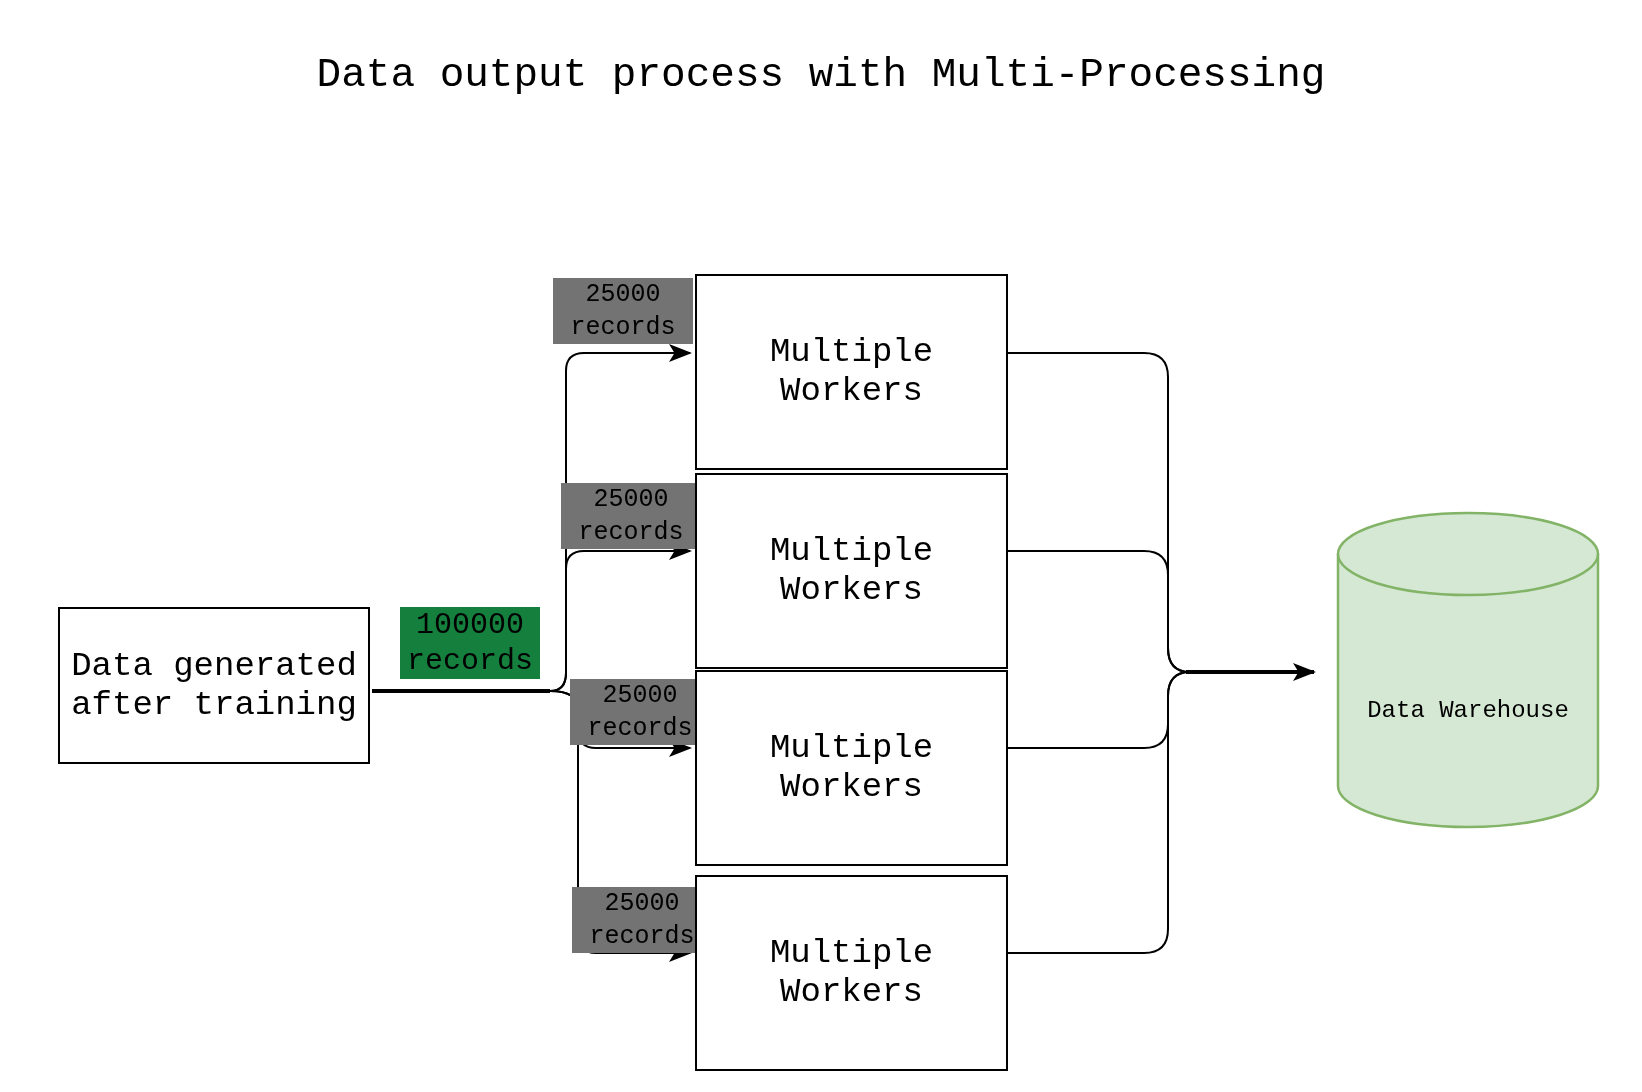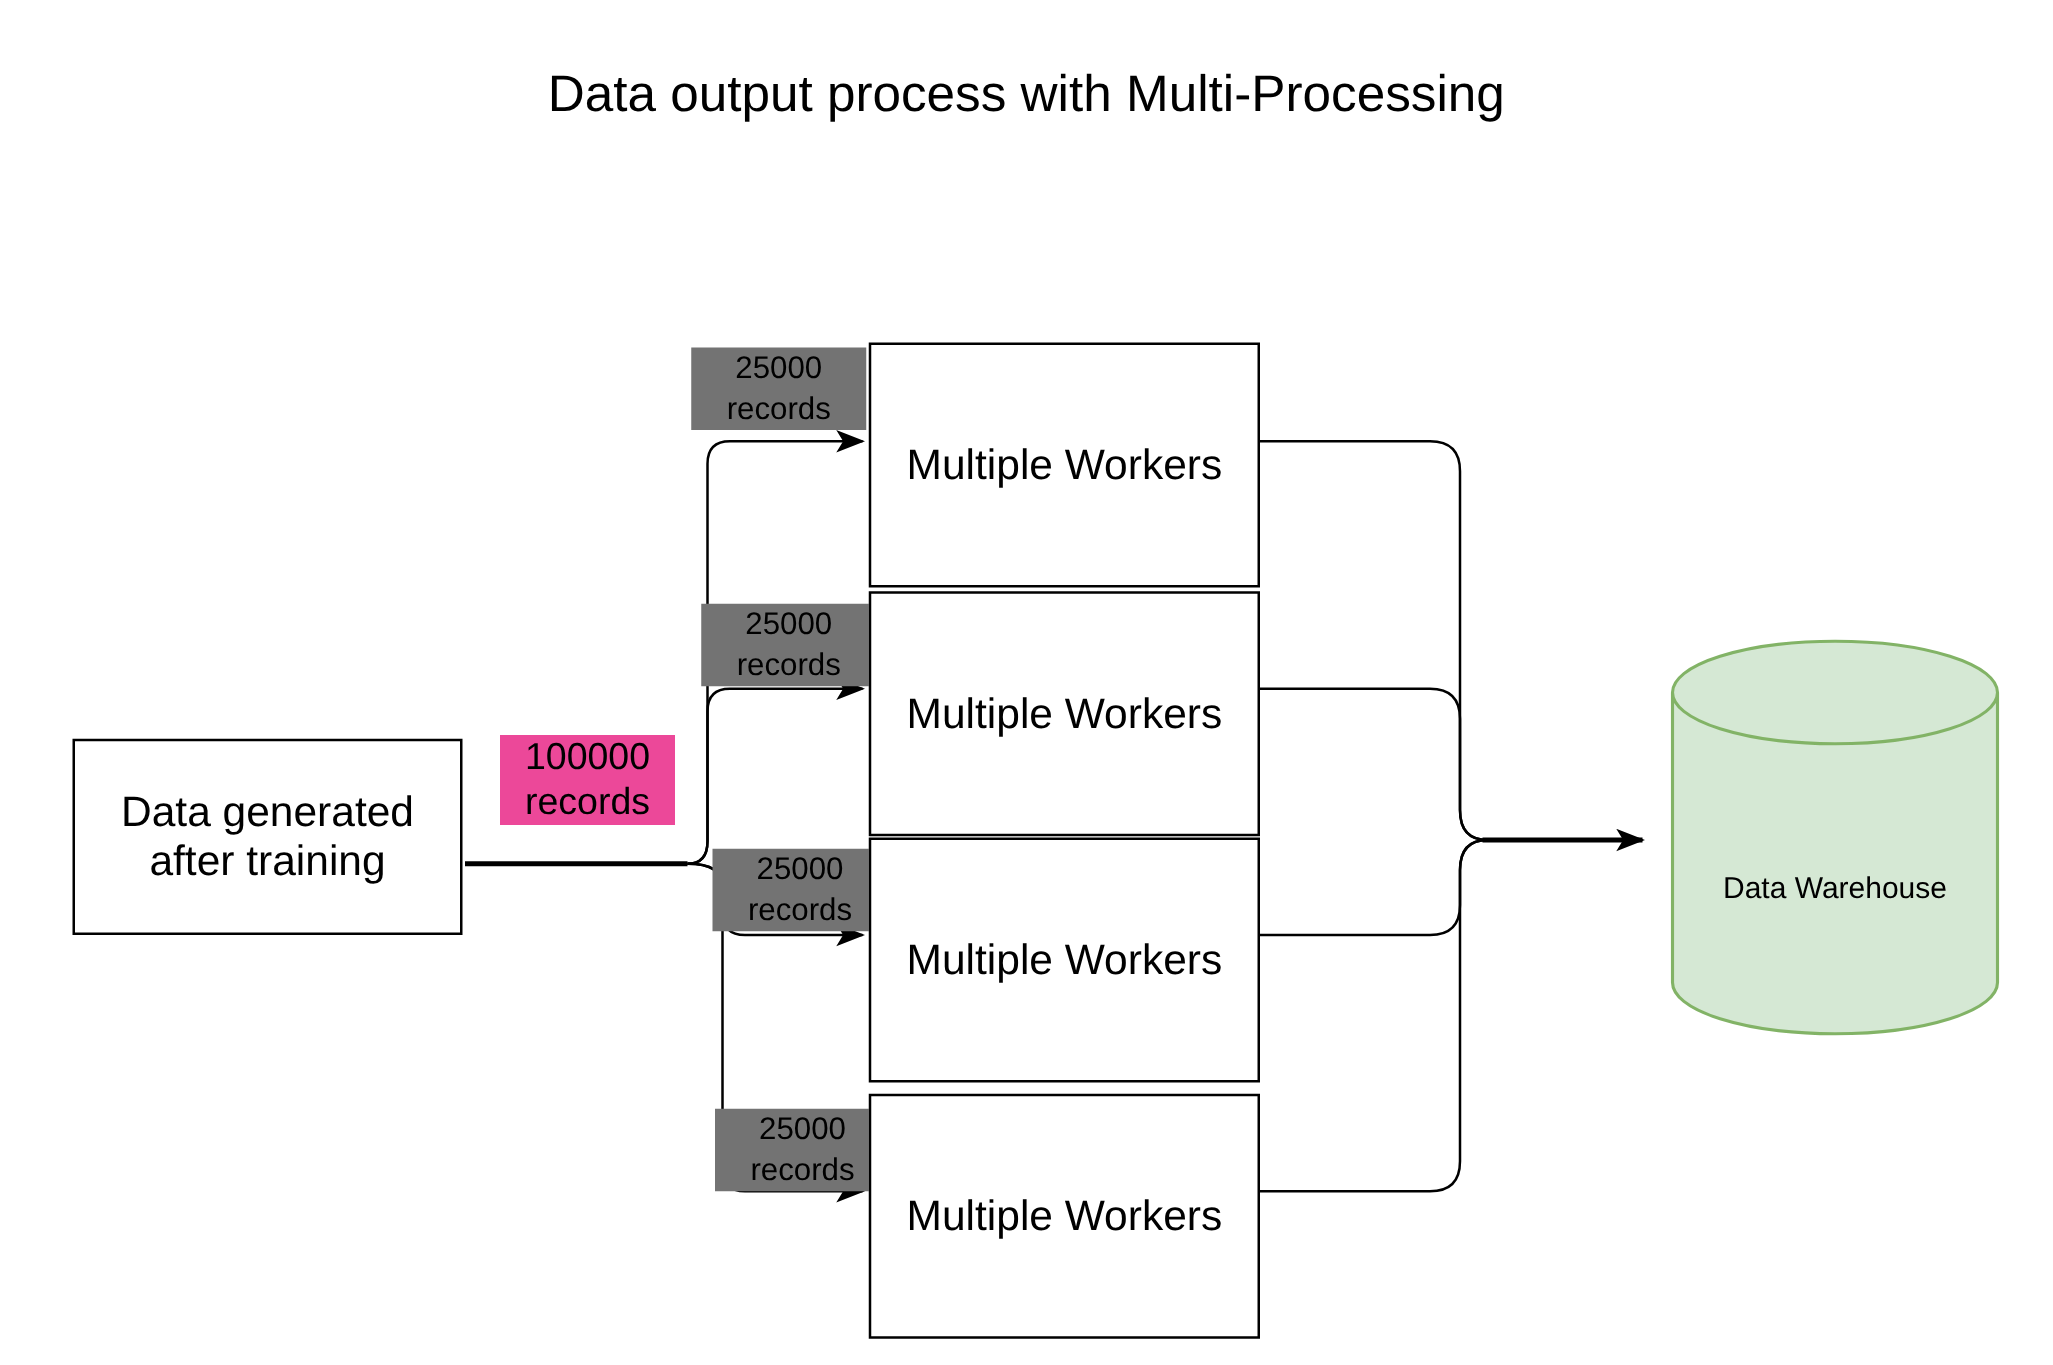--- a/index.html
+++ b/index.html
@@ -1,21 +1,21 @@
 <!DOCTYPE html>
 <html><head>
 <meta charset="utf-8">
 <style>
   html, body { margin: 0; padding: 0; background: #ffffff; }
   #canvas {
     position: relative;
     width: 1642px;
     height: 1092px;
     background: #ffffff;
-    font-family: Liberation Sans, sans-serif;
+    font-family: Liberation Mono, monospace;
     color: #000000;
     overflow: hidden;
   }
   #edges-layer { position: absolute; left: 0; top: 0; }
   .edge { fill: none; stroke: #000000; stroke-width: 2; }
   .edge-thick { fill: none; stroke: #000000; stroke-width: 4; }
   .warehouse-shape { stroke: #82b366; stroke-width: 2.5; }
   .diagram-title {
     position: absolute;
     left: 0; top: 52px;
@@ -30,42 +30,42 @@
     box-sizing: border-box;
     border: 2px solid #000000;
     background: #ffffff;
     display: flex;
     align-items: center;
     justify-content: center;
     text-align: center;
     font-size: 34px;
     line-height: 39px;
   }
-  .source-box { left: 58px; top: 591px; width: 312px; height: 157px; }
+  .source-box { left: 58px; top: 607px; width: 312px; height: 157px; }
   .worker-box { left: 695px; width: 313px; height: 196px; }
   .worker-1 { top: 274px; }
   .worker-2 { top: 473px; }
   .worker-3 { top: 670px; }
   .worker-4 { top: 875px; }
   .edge-label {
     position: absolute;
     width: 140px;
     text-align: center;
     font-size: 25px;
     line-height: 33px;
     background: #737373;
   }
   .trunk-label {
     position: absolute;
-    left: 400px; top: 588px;
+    left: 400px; top: 607px;
     width: 140px;
     text-align: center;
     font-size: 30px;
     line-height: 36px;
-    background: #ec4899;
+    background: #15803d;
   }
   .edge-label-1 { left: 553px; top: 278px; }
   .edge-label-2 { left: 561px; top: 483px; }
   .edge-label-3 { left: 570px; top: 679px; }
   .edge-label-4 { left: 572px; top: 887px; }
   .warehouse-label {
     position: absolute;
     left: 1338px; top: 692px;
     width: 260px;
     text-align: center;

